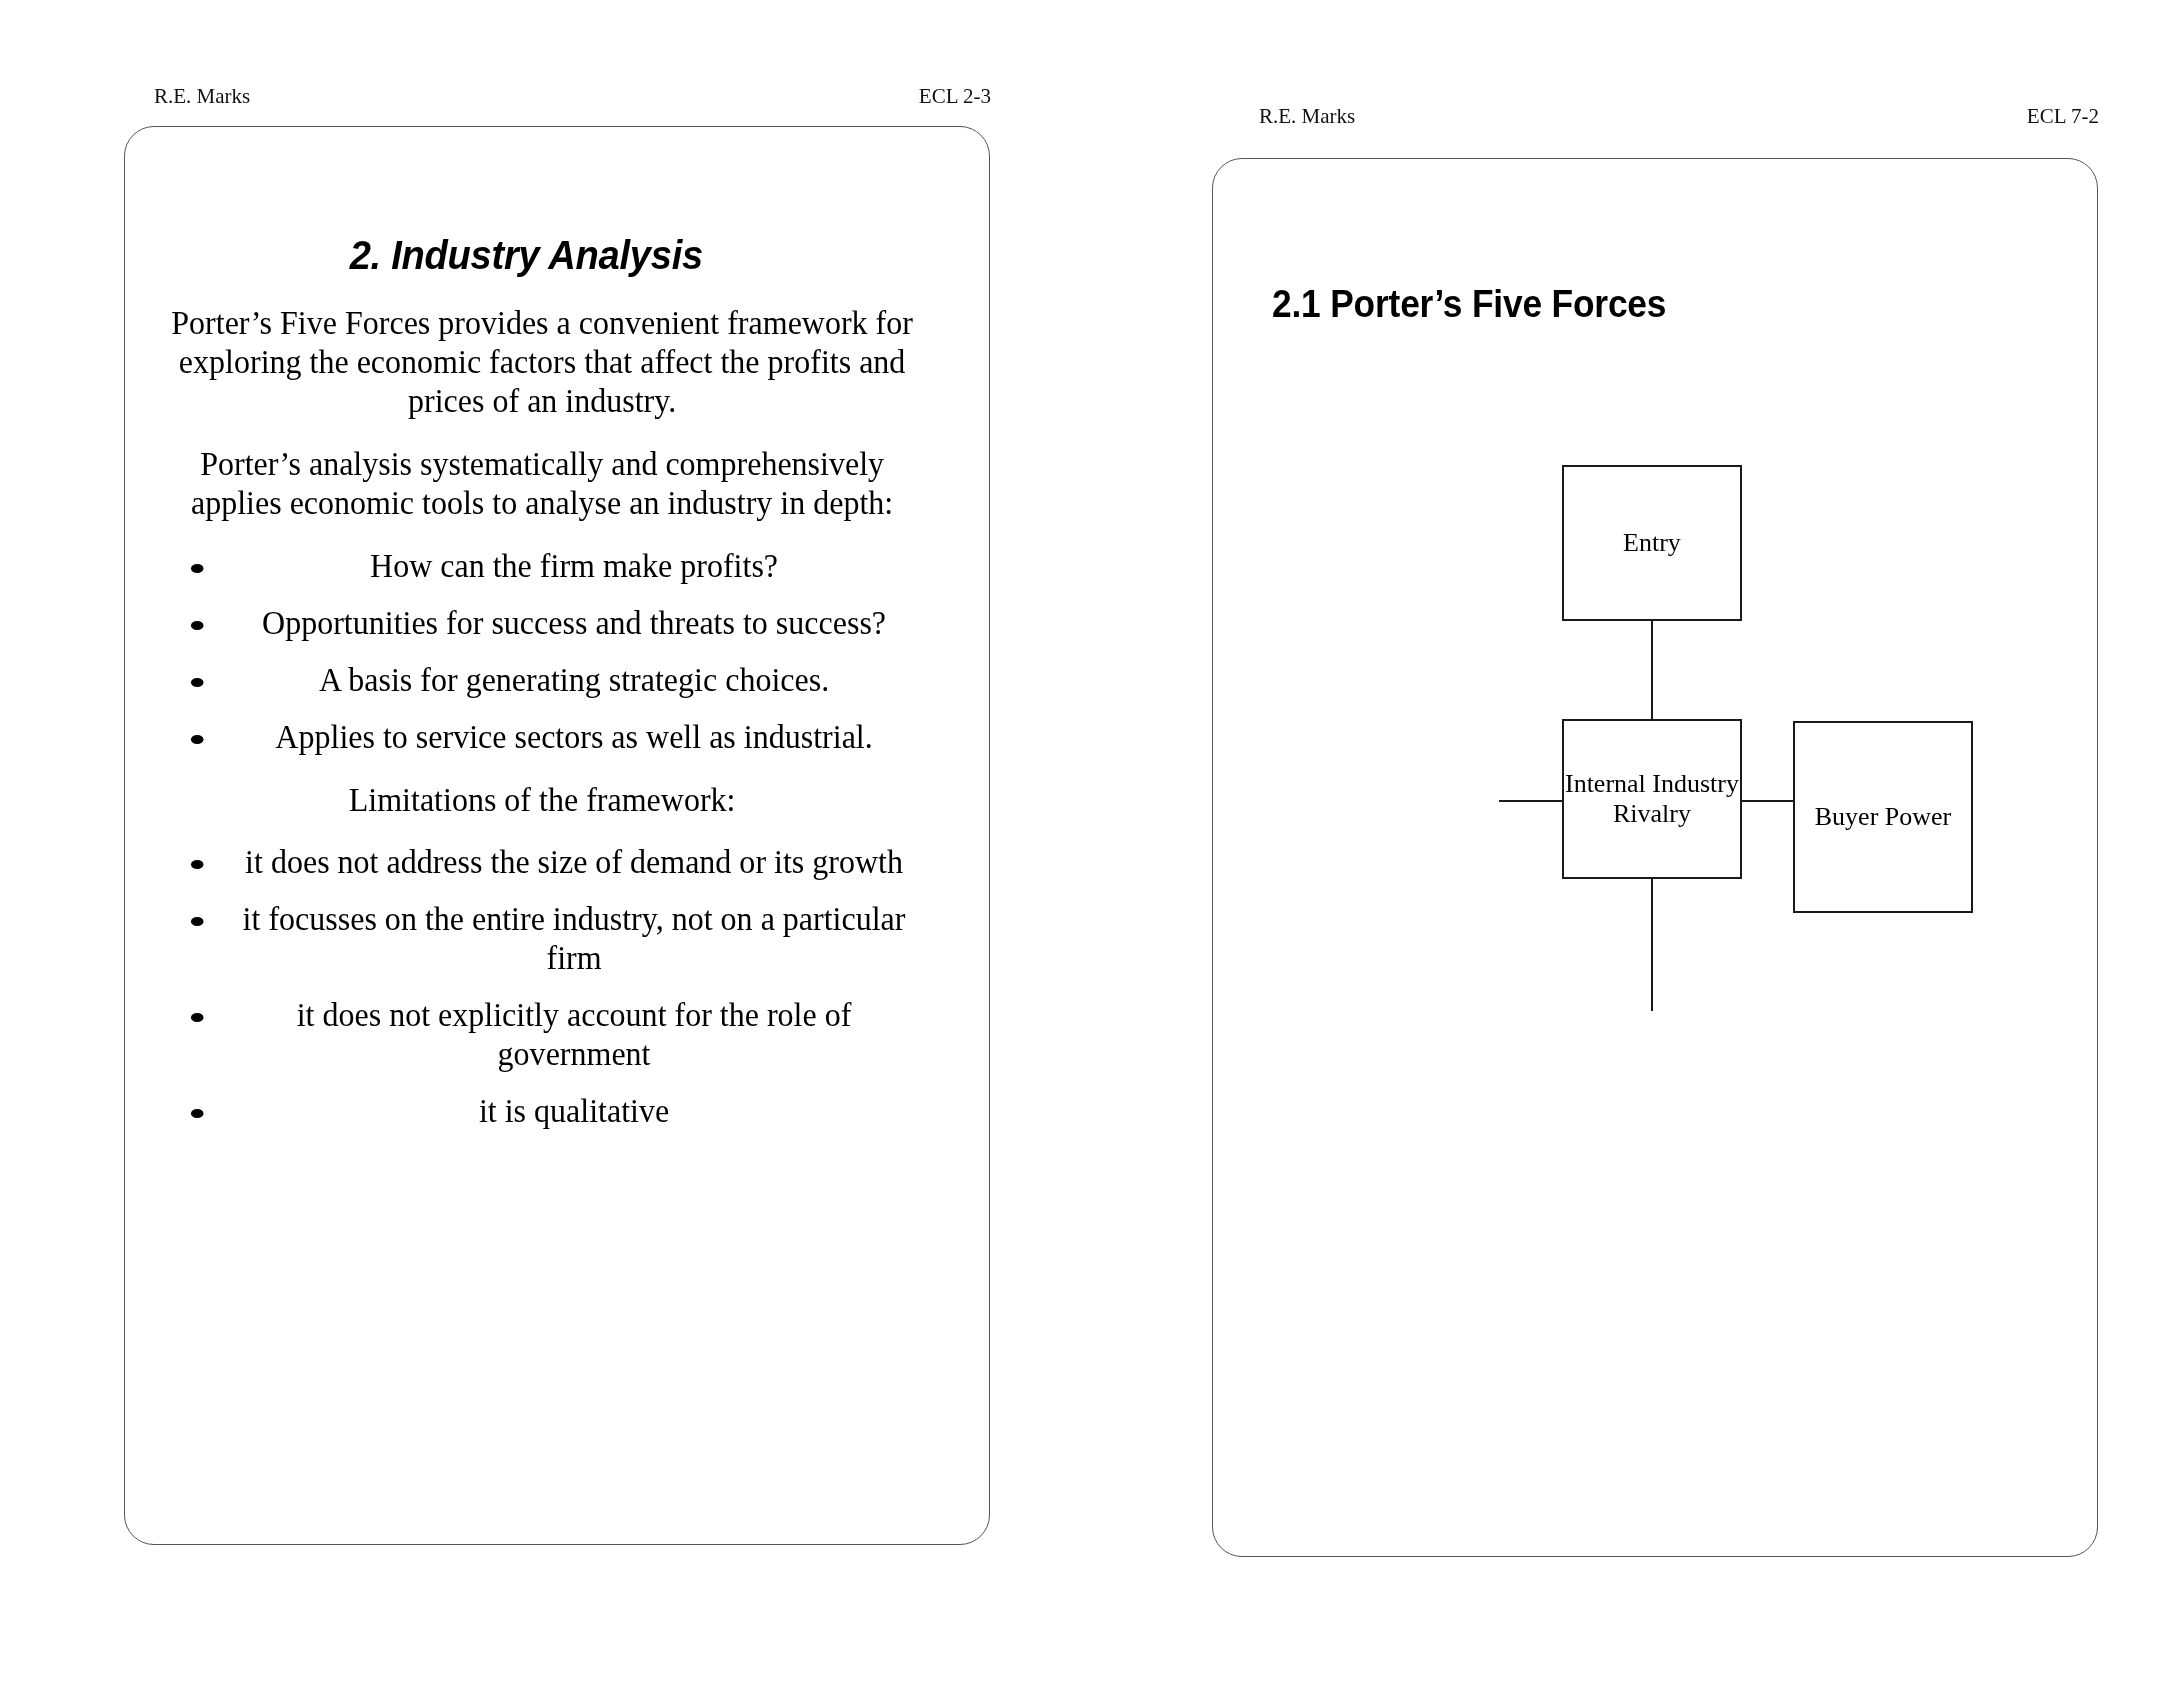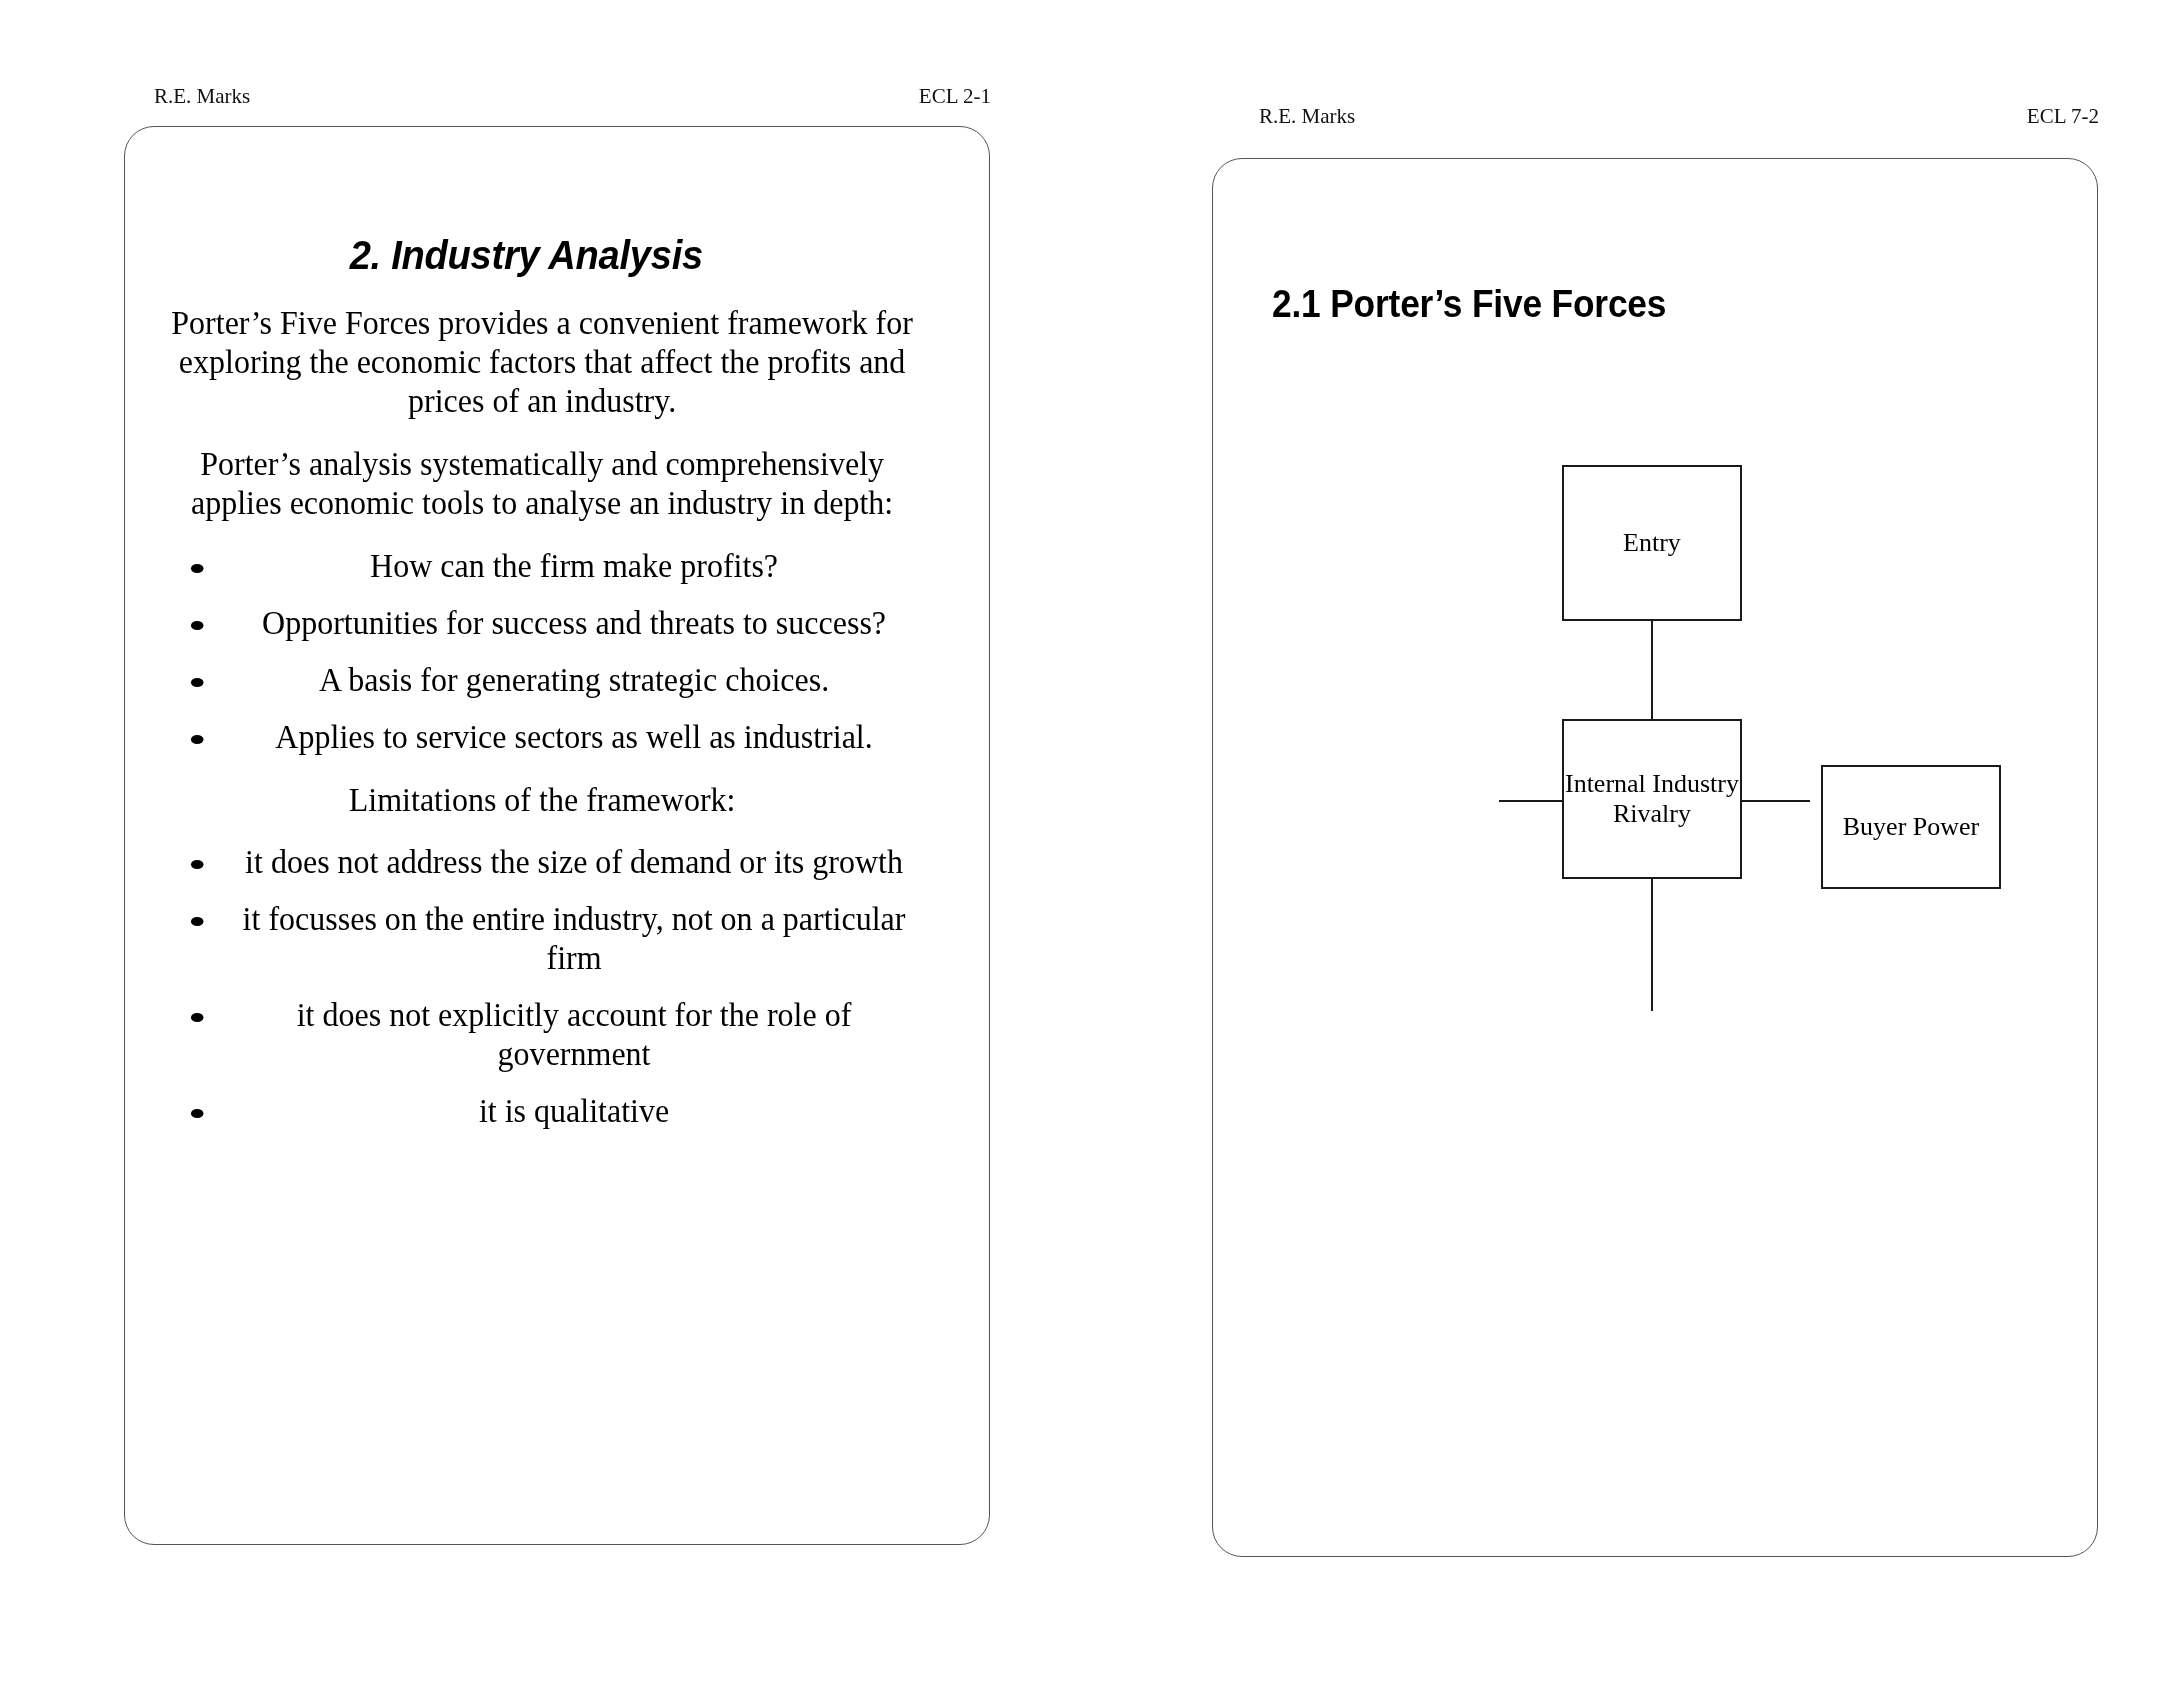--- a/index.html
+++ b/index.html
@@ -153,37 +153,37 @@
   .dline {
     position: absolute;
     background: #1a1a1a;
     z-index: 1;
   }
 
   
   #node-entry      { left: 309px; top: 9px;   width: 180px; height: 156px; }
   #node-supplier   { left: 64px;  top: 267px; width: 184px; height: 154px; }
   #node-rivalry    { left: 309px; top: 263px; width: 180px; height: 160px; }
-  #node-buyer      { left: 568px; top: 265px; width: 180px; height: 124px; margin-top: 44px; }
+  #node-buyer      { left: 540px; top: 265px; width: 180px; height: 192px; }
   #node-substitute { left: 312px; top: 549px; width: 178px; height: 156px; }
 
   
   #line-entry-rivalry      { left: 398px; top: 158px; width: 2.2px; height: 112px; }
   #line-supplier-rivalry   { left: 246px; top: 344px; width: 67px;  height: 2.2px; }
   #line-rivalry-buyer      { left: 486px; top: 344px; width: 71px;  height: 2.2px; }
   #line-rivalry-substitute { left: 398px; top: 419px; width: 2.2px; height: 136px; }
 </style>
 </head>
 <body>
 
 <div class="slide" id="slide-left">
 
   <div class="slide-header">
     <span class="author">R.E. Marks</span>
-    <span class="pagenum">ECL 2-1</span>
+    <span class="pagenum">ECL 2-3</span>
   </div>
 
   <div class="card">
     <div class="card-body-left">
 
       <h1 class="title-italic">2.  Industry Analysis</h1>
 
       <p class="para">Porter’s Five Forces provides a convenient framework for exploring the economic factors that affect the profits and prices of an industry.</p>
 
       <p class="para">Porter’s analysis systematically and comprehensively applies economic tools to analyse an industry in depth:</p>

